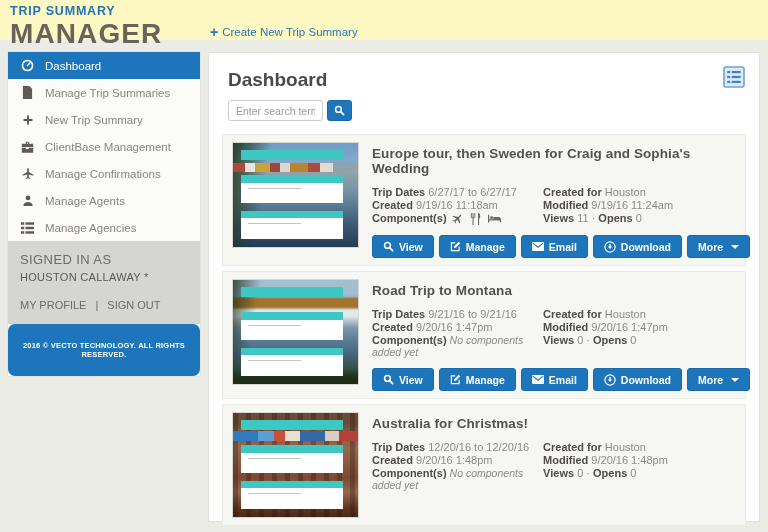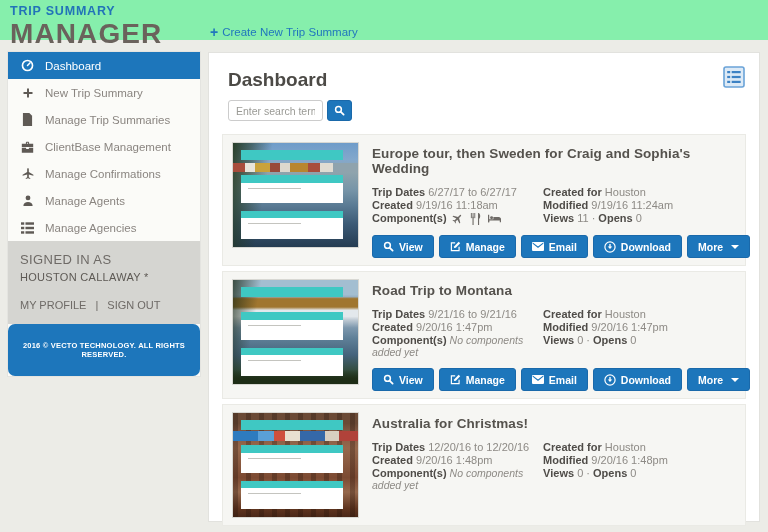--- a/index.html
+++ b/index.html
@@ -3,21 +3,21 @@
 <meta charset="utf-8">
 <style>
   * { box-sizing: border-box; }
   html,body { margin:0; padding:0; }
   body {
     width:768px; height:532px; position:relative; overflow:hidden;
     background:#ecece7; font-family:"Liberation Sans", sans-serif;
     -webkit-font-smoothing:antialiased;
   }
   
-  .app-header { position:absolute; top:0; left:0; right:0; height:40px; background:#86efac; }
+  .app-header { position:absolute; top:0; left:0; right:0; height:40px; background:#fef9c3; }
   .logo { position:absolute; left:10px; top:5px; line-height:1; cursor:pointer; }
   .logo-line1 { color:#2273b8; font-weight:bold; font-size:12.5px; letter-spacing:.8px; }
   .logo-line2 { color:#6a625c; font-weight:bold; font-size:28px; letter-spacing:1.1px; margin-top:2px; }
   .create-link { position:absolute; left:210px; top:25px; display:flex; align-items:center; gap:4px;
     color:#2177bd; font-size:11.5px; cursor:pointer; }
   .create-plus { font-weight:bold; font-size:14px; line-height:1; }
   
   .sidebar { position:absolute; left:8px; top:52px; width:192px; background:#fbfbf8;
     box-shadow:0 0 0 1px #e4e4e0; }
   .nav-item { display:flex; align-items:center; gap:10px; height:27px; padding:0 12px;
@@ -107,33 +107,33 @@
       <span class="ic">
         <svg width="13" height="13" viewBox="0 0 16 16">
             <circle cx="8" cy="8" r="6.2" fill="none" stroke="currentColor" stroke-width="2"></circle>
             <line x1="8" y1="8" x2="11" y2="4.8" stroke="currentColor" stroke-width="1.8" stroke-linecap="round"></line>
           </svg>
       </span>
       <span>Dashboard</span>
     </div>
     <div class="nav-item">
       <span class="ic">
+        <svg width="11" height="13" viewBox="0 0 12 14">
+            <path d="M1 0h7l3 3v11H1z" fill="currentColor"></path>
+          </svg>
+      </span>
+      <span>Manage Trip Summaries</span>
+    </div>
+    <div class="nav-item">
+      <span class="ic">
         <svg width="12" height="12" viewBox="0 0 16 16">
             <path d="M6.7 2h2.6v4.7H14v2.6H9.3V14H6.7V9.3H2V6.7h4.7z" fill="currentColor"></path>
           </svg>
       </span>
       <span>New Trip Summary</span>
-    </div>
-    <div class="nav-item">
-      <span class="ic">
-        <svg width="11" height="13" viewBox="0 0 12 14">
-            <path d="M1 0h7l3 3v11H1z" fill="currentColor"></path>
-          </svg>
-      </span>
-      <span>Manage Trip Summaries</span>
     </div>
     <div class="nav-item">
       <span class="ic">
         <svg width="13" height="12" viewBox="0 0 16 14">
             <path fill="currentColor" d="M6 3V1.8C6 1 6.6.4 7.4.4h1.2C9.4.4 10 1 10 1.8V3h5v4H1V3h5zm1.3-1.3V3h1.4V1.7H7.3zM1 8h5.3v1.6h3.4V8H15v6H1V8z"></path>
           </svg>
       </span>
       <span>ClientBase Management</span>
     </div>
     <div class="nav-item">

